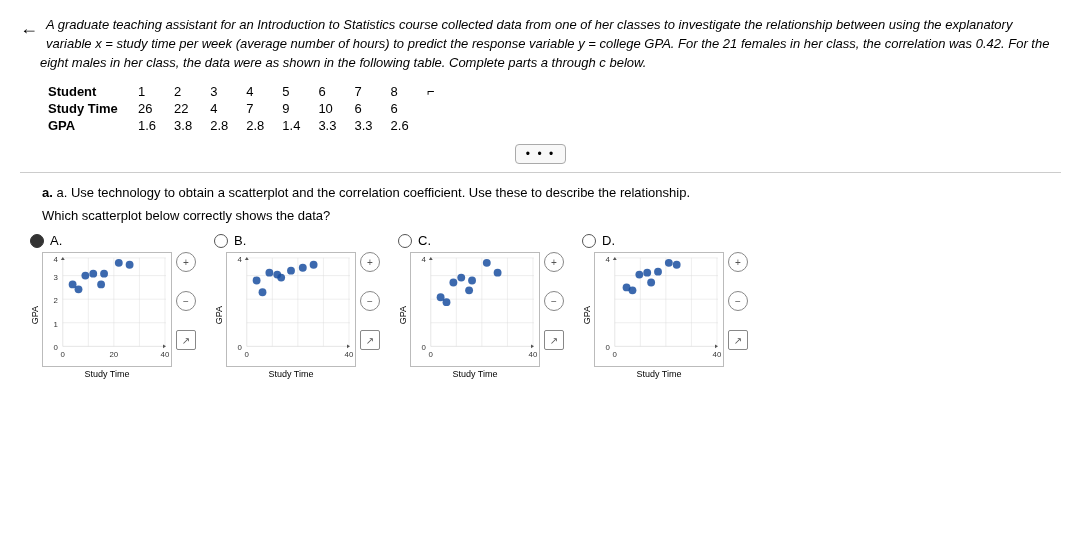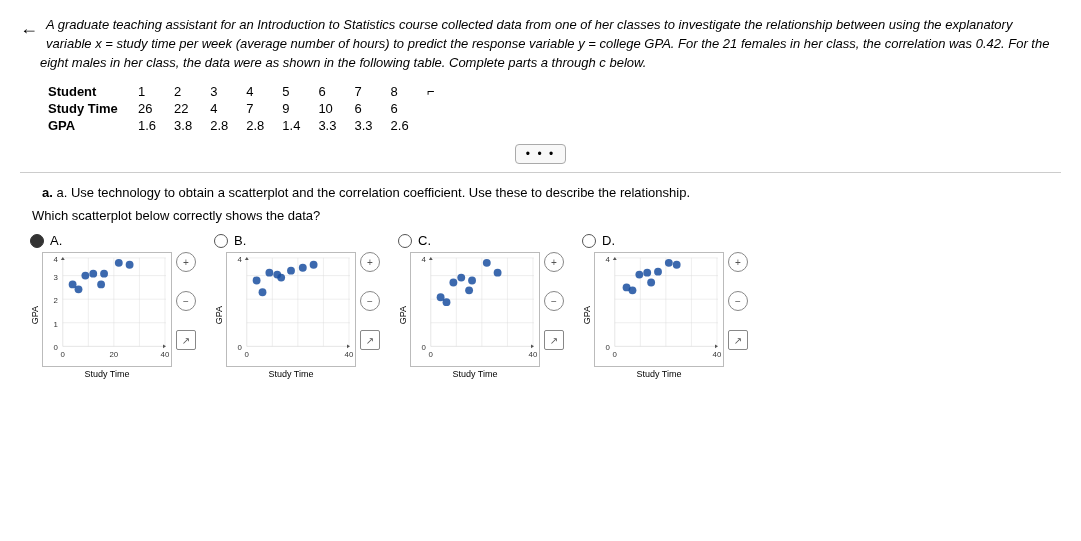--- a/index.html
+++ b/index.html
@@ -56,21 +56,21 @@
       border-top: 1px solid #ccc;
       margin: 8px 0 10px 0;
     }
     .question-a {
       margin-left: 22px;
       margin-bottom: 6px;
       line-height: 1.5;
     }
     .question-a b { font-weight: bold; }
     .which-scatter {
-      margin-left: 12px;
+      margin-left: 22px;
       margin-bottom: 10px;
     }
     .scatter-options {
       display: flex;
       flex-direction: row;
       gap: 0px;
       align-items: flex-start;
       margin-left: 10px;
     }
     .scatter-option {

